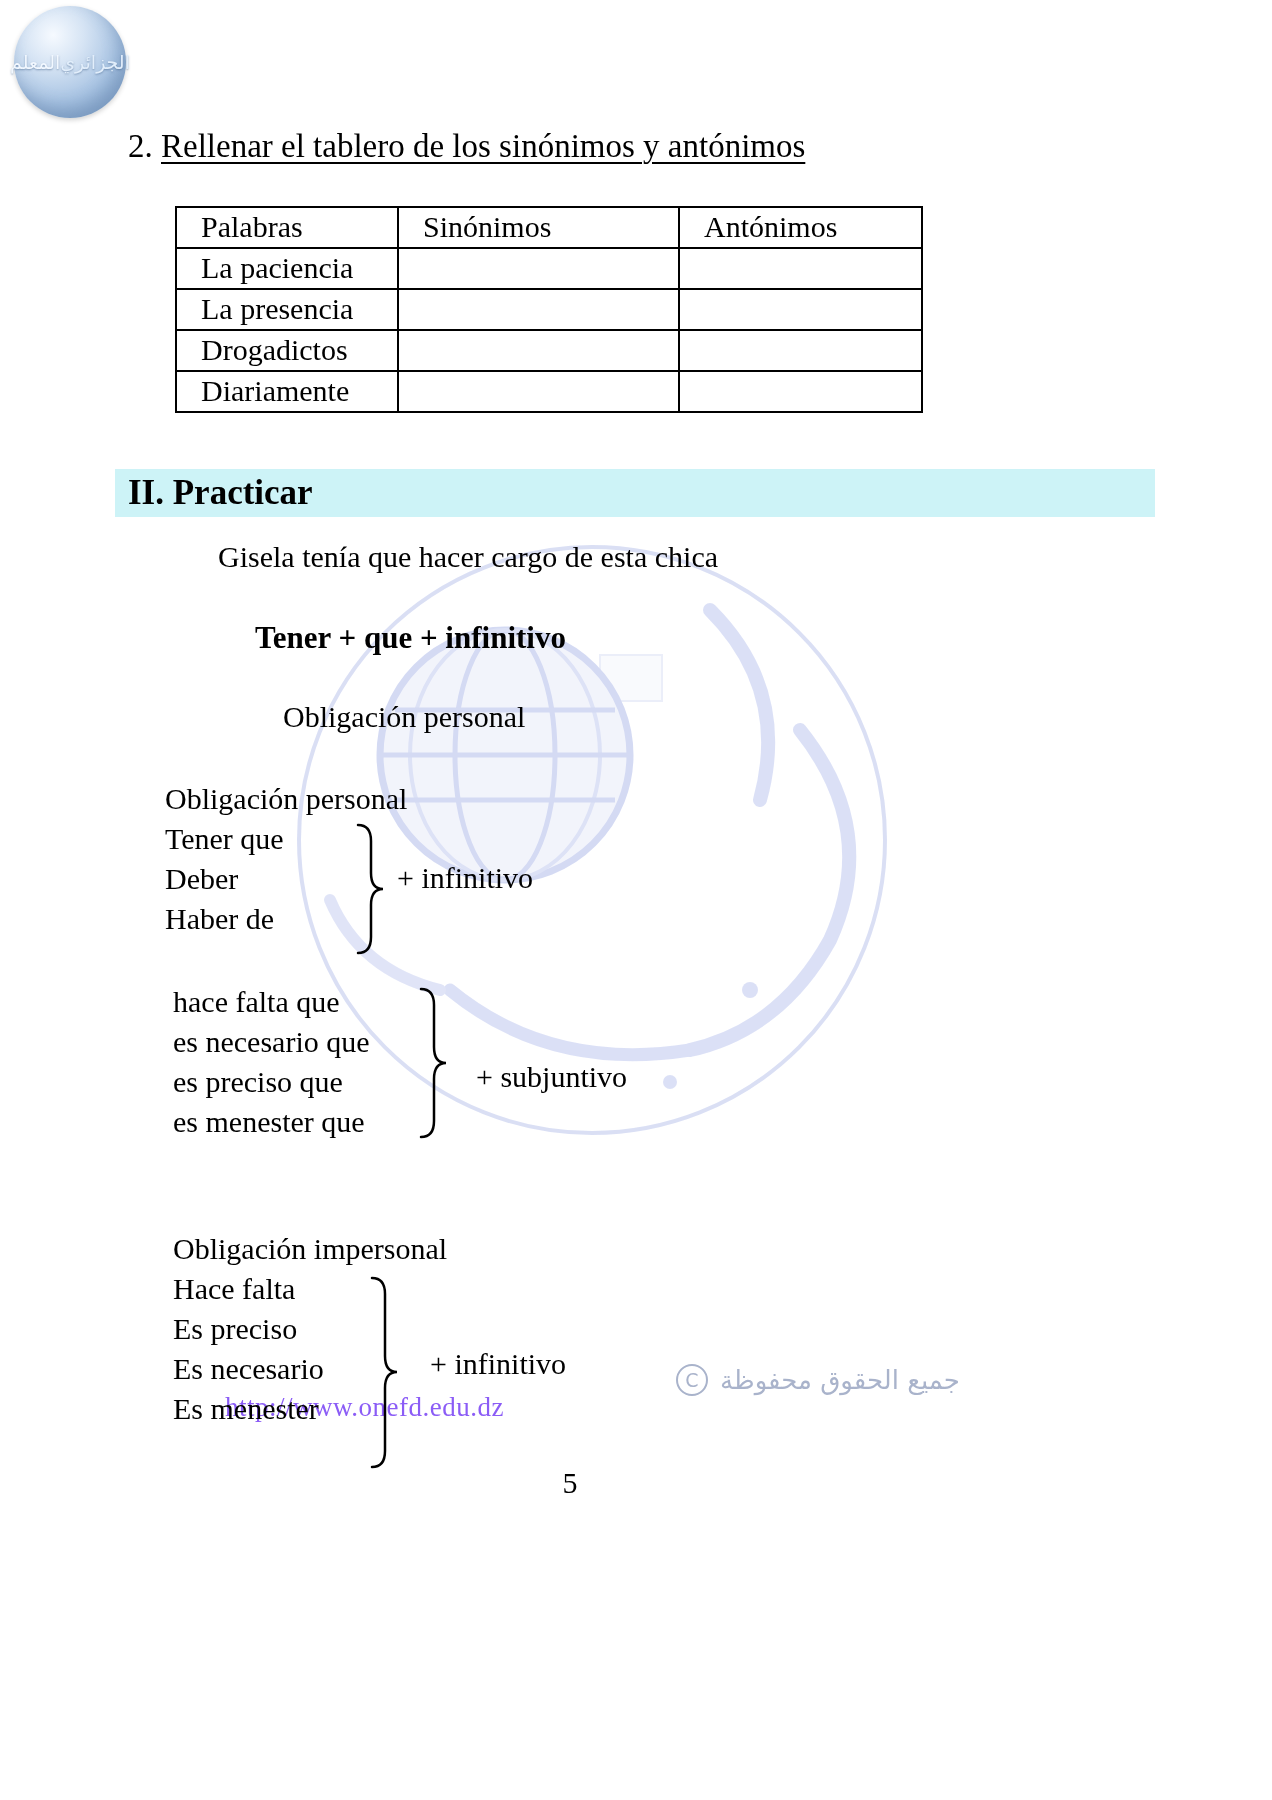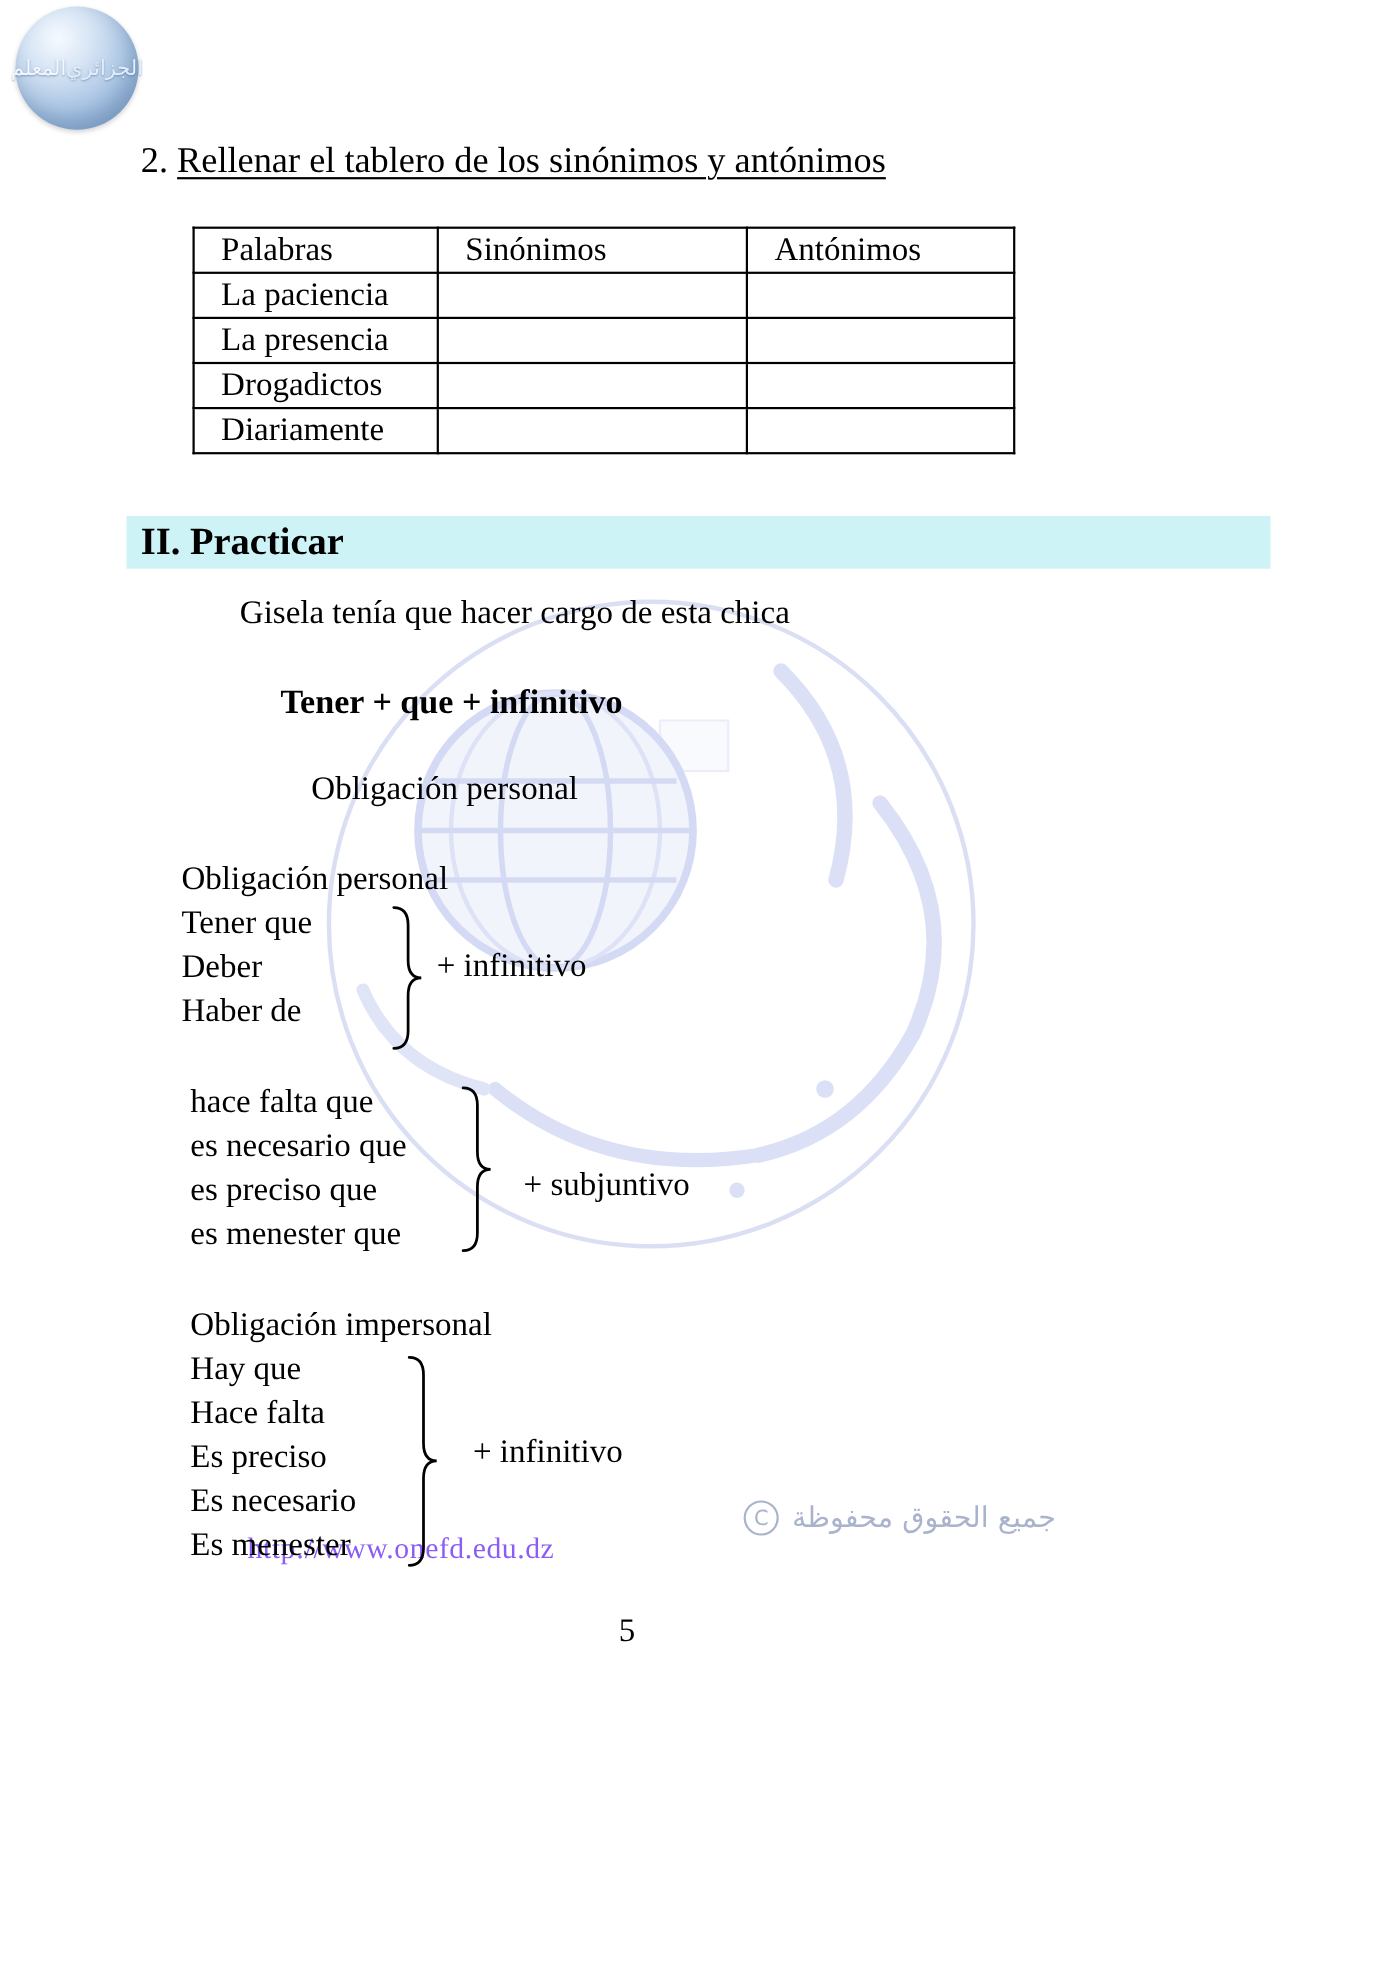--- a/index.html
+++ b/index.html
@@ -193,23 +193,22 @@
     <div class="g-item">hace falta que</div>
     <div class="g-item">es necesario que</div>
     <div class="g-item">es preciso que</div>
     <div class="g-item">es menester que</div>
     <svg class="brace" style="left:243px; top:5px;" width="34" height="152" viewBox="0 0 34 152">
       <path d="M5 2 Q18 2 18 18 L18 60 Q18 76 30 76 Q18 76 18 92 L18 134 Q18 150 5 150"></path>
     </svg>
     <div class="g-result" style="left:303px; top:78px;">+ subjuntivo</div>
   </div>
 
-  <div class="group" style="left:173px; top:1185px; width:480px;">
+  <div class="group" style="left:173px; top:1229px; width:480px;">
     <div class="g-title">Obligación impersonal</div>
-    <div class="g-item">Hay que</div>
     <div class="g-item">Hace falta</div>
     <div class="g-item">Es preciso</div>
     <div class="g-item">Es necesario</div>
     <div class="g-item">Es menester</div>
     <svg class="brace" style="left:194px; top:47px;" width="34" height="193" viewBox="0 0 34 193">
       <path d="M5 2 Q18 2 18 18 L18 80 Q18 96 30 96 Q18 96 18 112 L18 175 Q18 191 5 191"></path>
     </svg>
     <div class="g-result" style="left:257px; top:118px;">+ infinitivo</div>
   </div>
 

